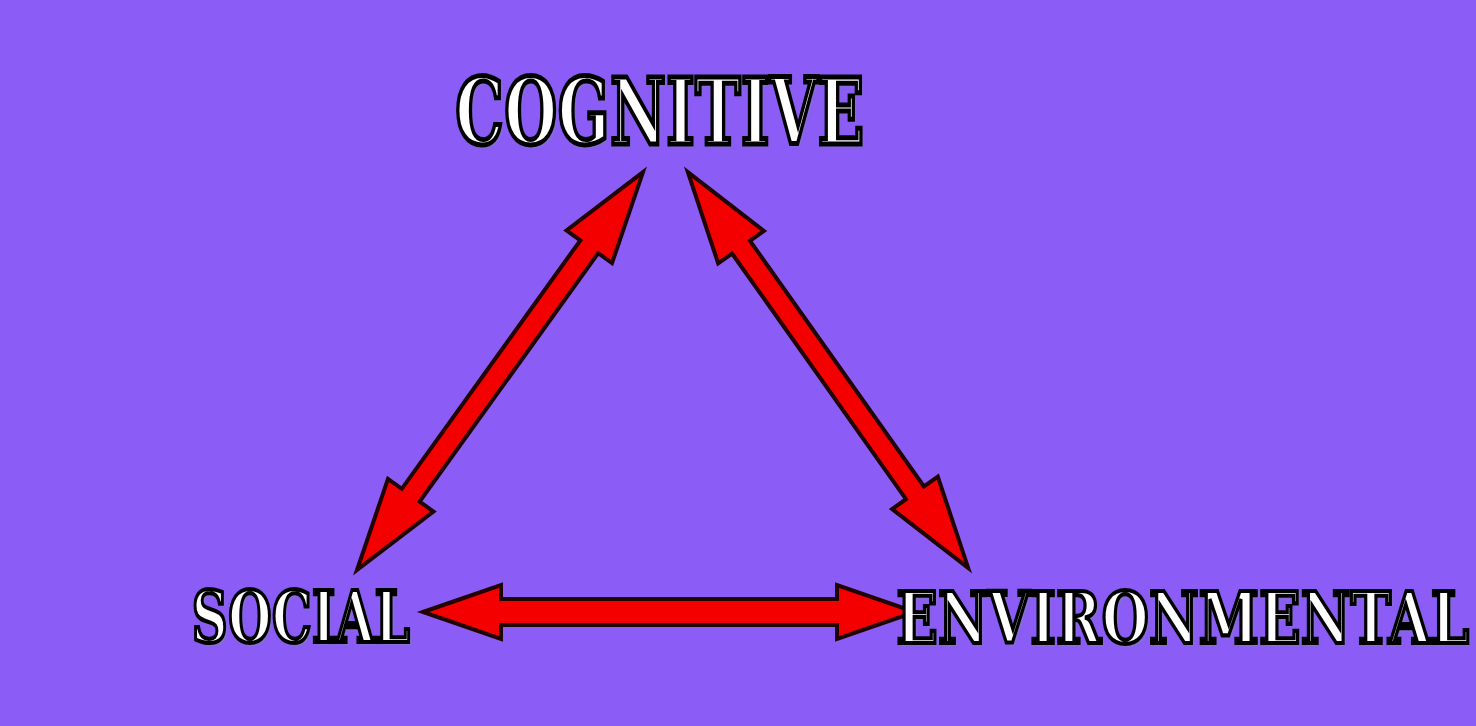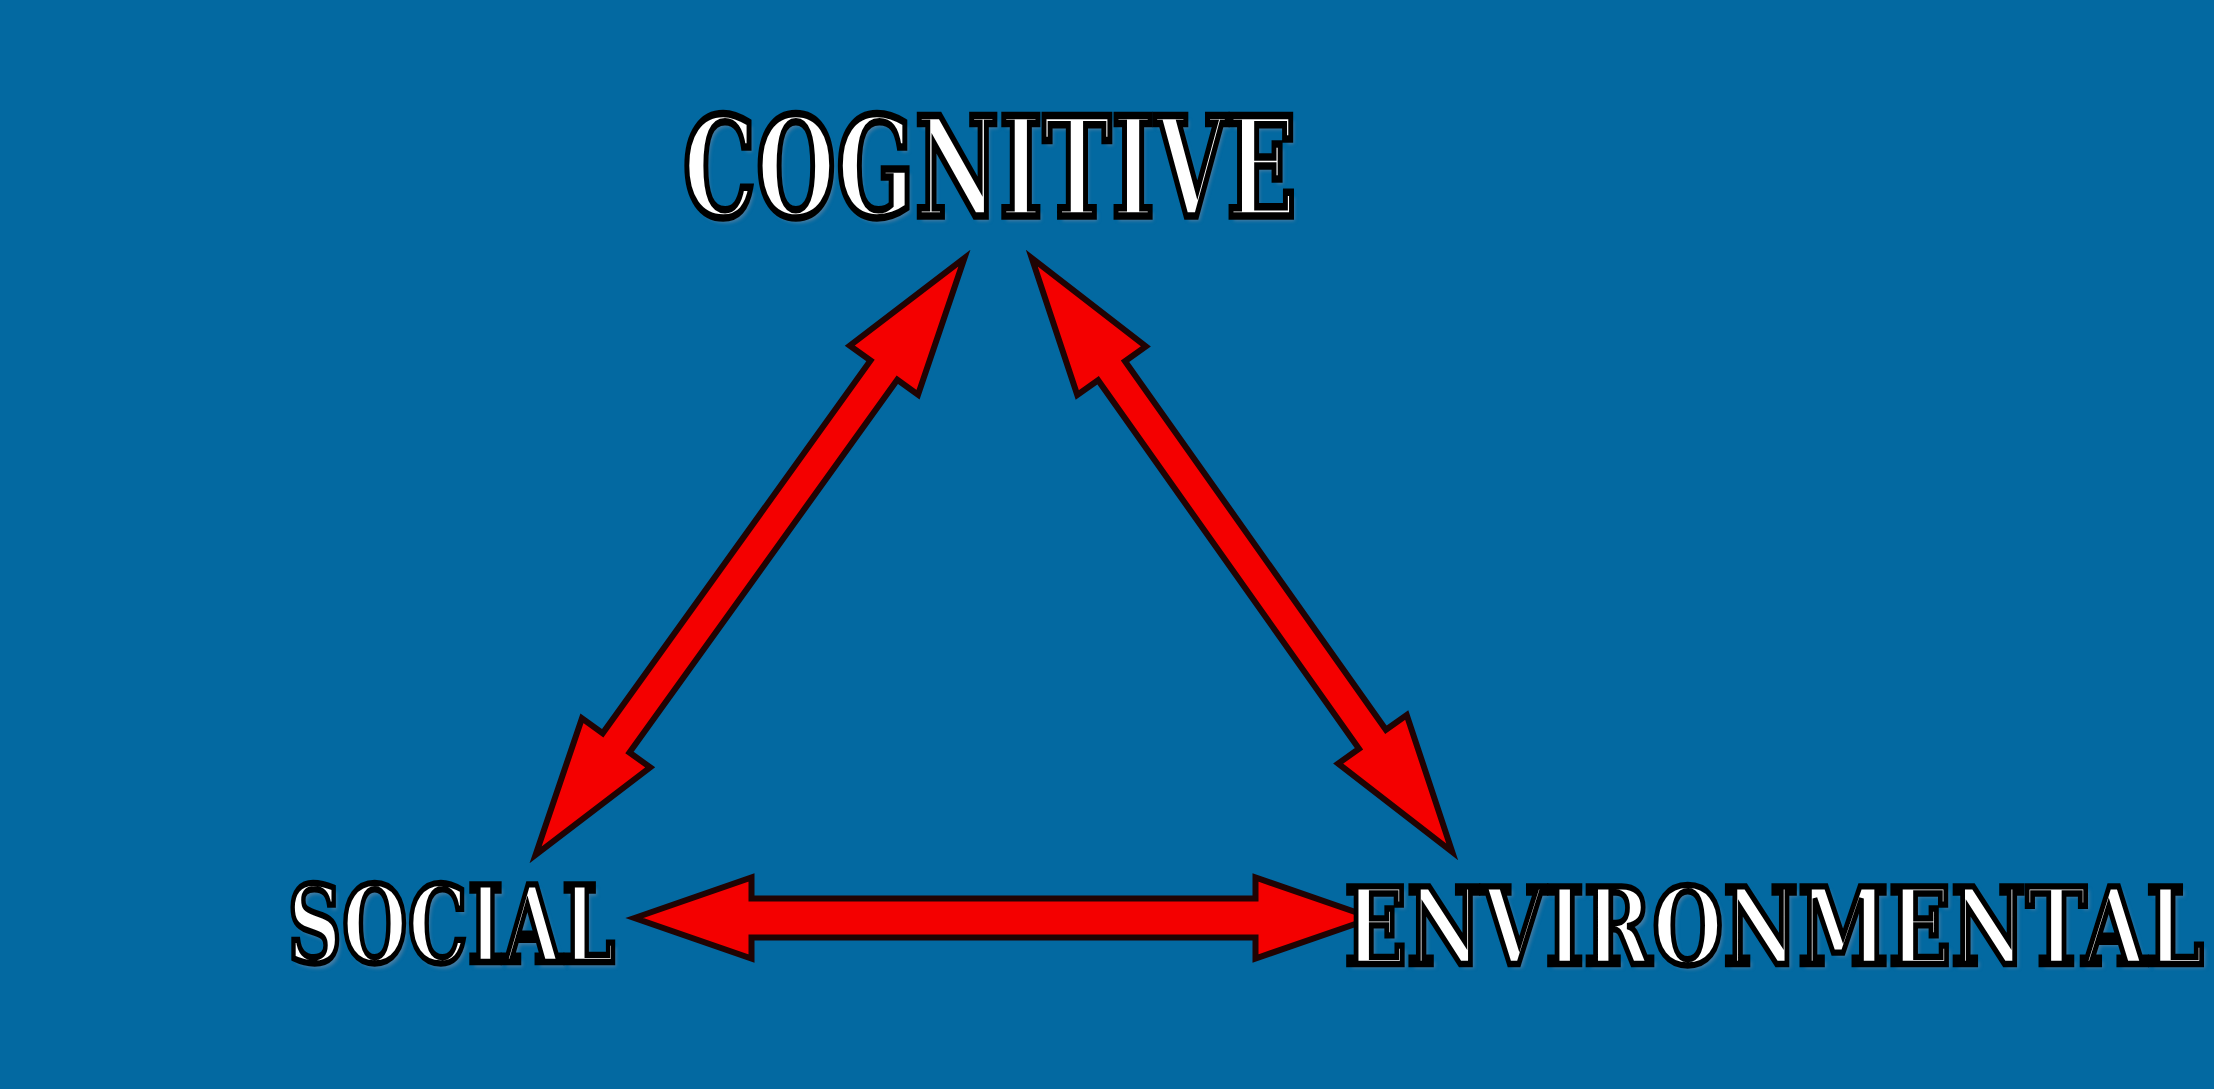--- a/index.html
+++ b/index.html
@@ -4,21 +4,21 @@
 <style>
   html, body {
     margin: 0;
     padding: 0;
     background: #ffffff;
   }
   #canvas {
     position: relative;
     width: 1476px;
     height: 726px;
-    background: #0369a1;
+    background: #8b5cf6;
     overflow: hidden;
     font-family: "DejaVu Serif", "Liberation Serif", serif;
   }
   #arrows-layer {
     position: absolute;
     left: 0;
     top: 0;
     width: 1476px;
     height: 726px;
   }

